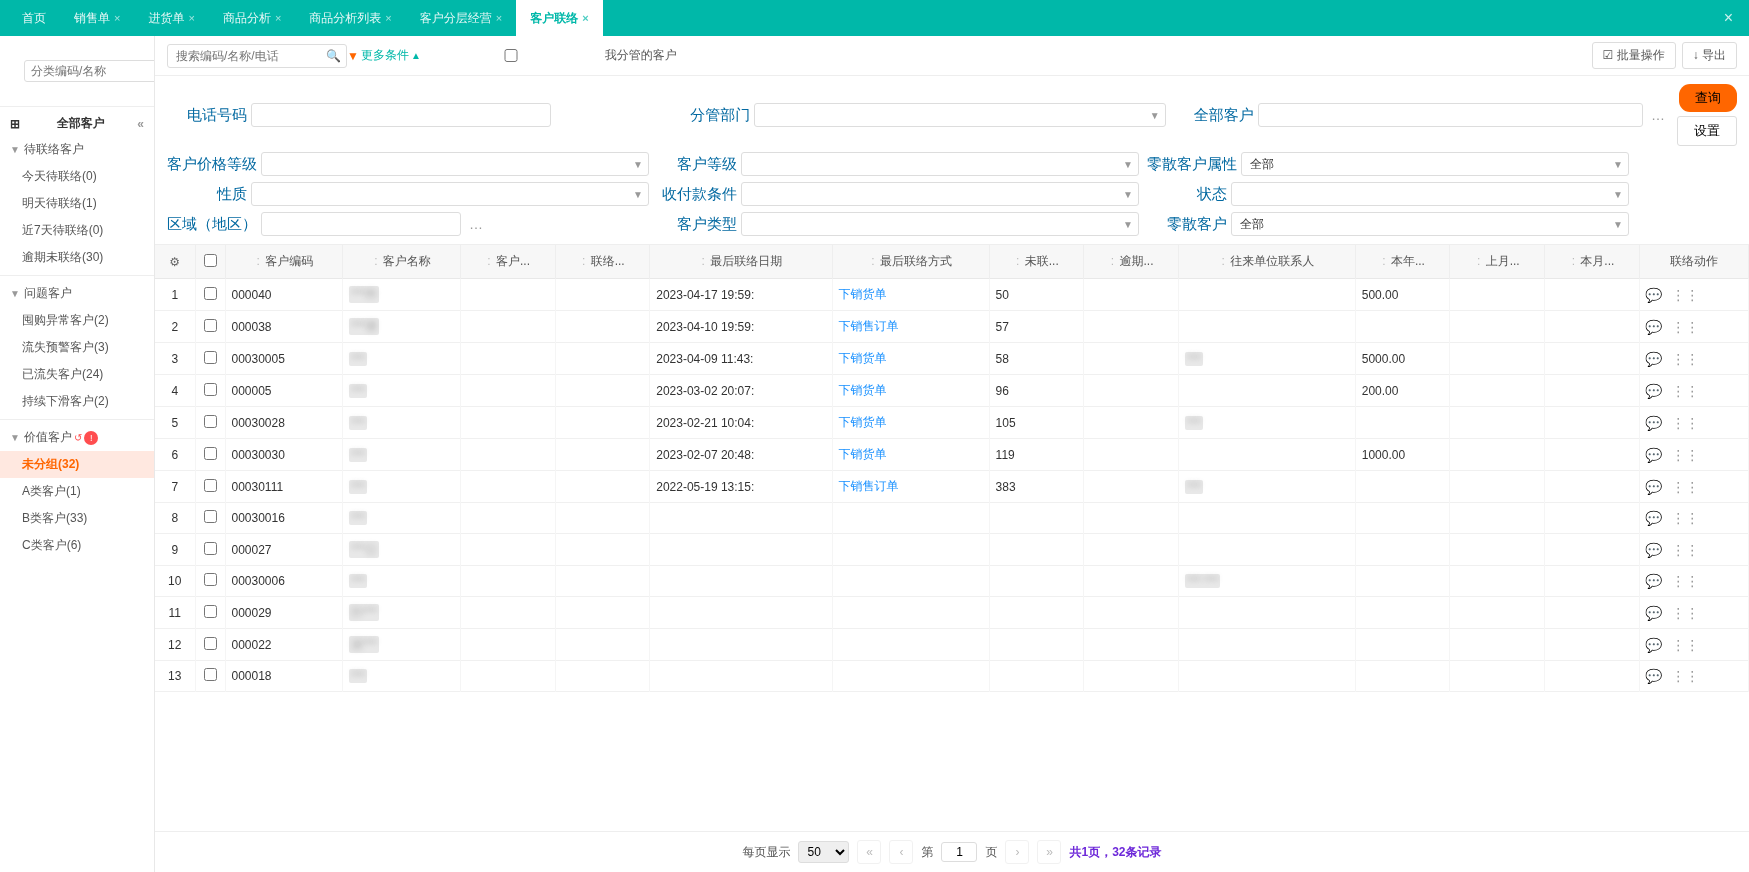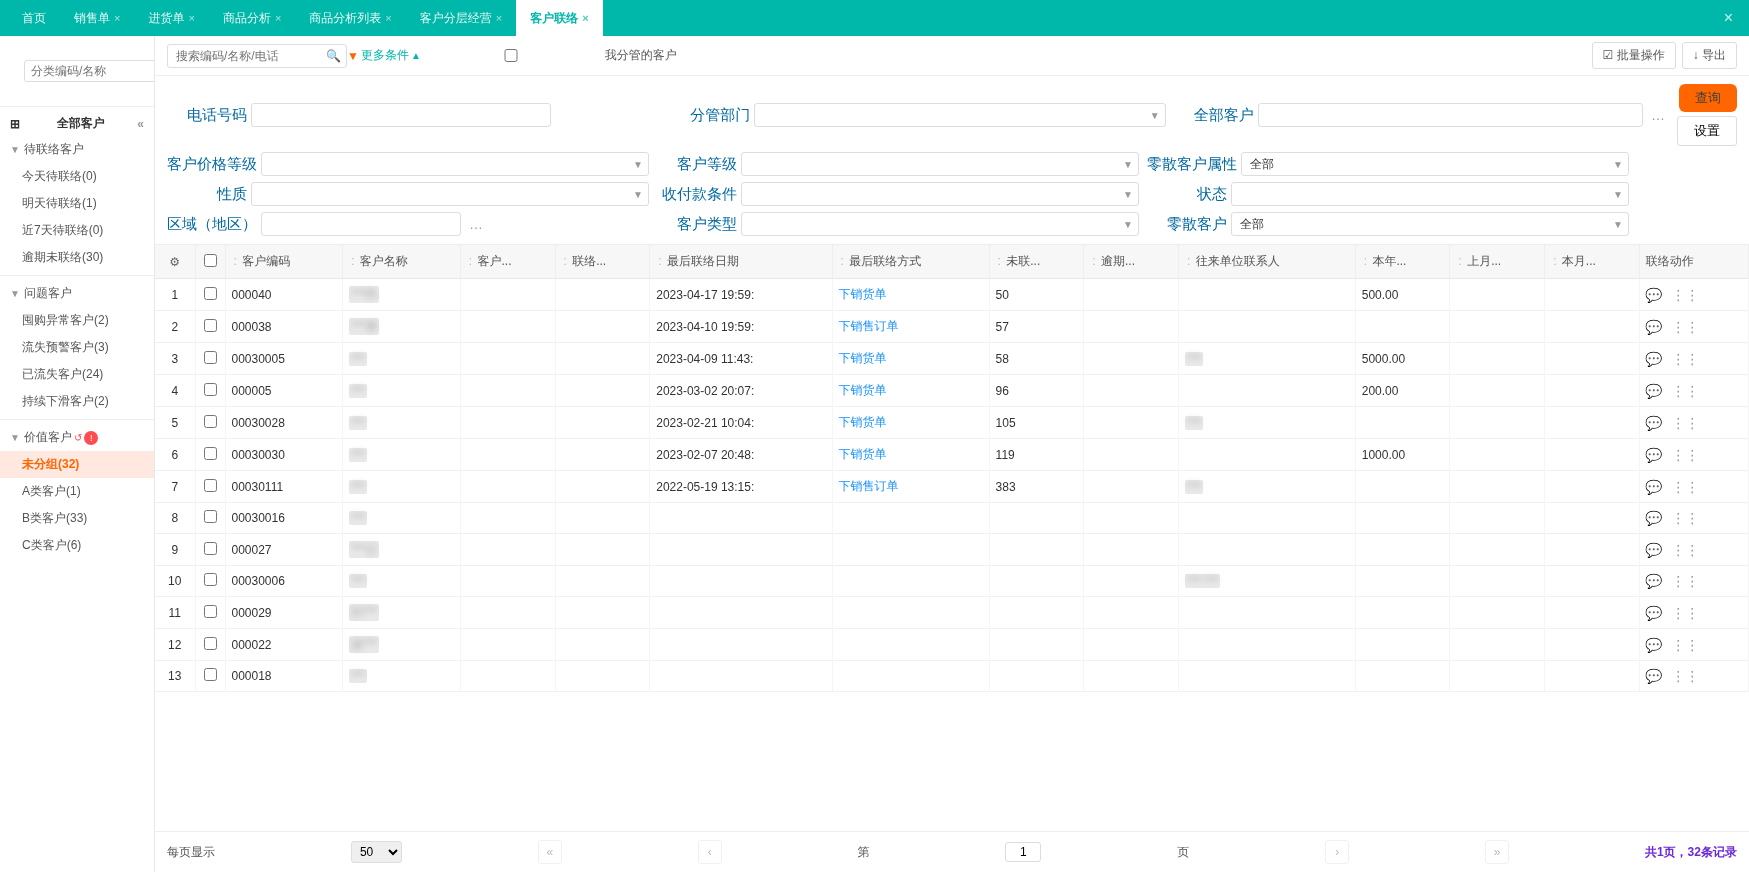--- a/index.html
+++ b/index.html
@@ -215,24 +215,24 @@
       font-size: 10px;
     }
     .adv-more-btn {
       color: #999;
       cursor: pointer;
       padding: 0 4px;
       font-size: 14px;
     }
     .btn-query {
       background: #ff6600;
-      color: #404040;
+      color: #000000;
       border: none;
       padding: 5px 16px;
-      border-radius: 6px;
+      border-radius: 11px;
       cursor: pointer;
       font-size: 13px;
     }
     .btn-reset {
       background: #fff;
       color: #000000;
       border: 1px solid #ddd;
       padding: 5px 16px;
       border-radius: 3px;
       cursor: pointer;
@@ -255,21 +255,21 @@
       width: 100%;
       border-collapse: collapse;
       font-size: 12px;
     }
     thead tr {
       background: #f7f7f7;
       border-bottom: 1px solid #e8e8e8;
     }
     thead th {
       padding: 8px 6px;
-      text-align: left;
+      text-align: center;
       color: #555;
       font-weight: normal;
       border-right: 1px solid #eee;
       white-space: nowrap;
       position: sticky;
       top: 0;
       background: #f7f7f7;
       z-index: 1;
     }
     thead th:first-child { width: 40px; text-align: center; }
@@ -298,21 +298,21 @@
       display: flex;
       gap: 8px;
       color: #999;
     }
     .action-icon { cursor: pointer; font-size: 14px; }
 
     
     .pagination {
       display: flex;
       align-items: center;
-      justify-content: space-between;
+      justify-content: center;
       padding: 8px 12px;
       background: #fff;
       border-top: 1px solid #eee;
       gap: 8px;
       font-size: 12px;
       color: #555;
     }
     .page-size-select {
       border: 1px solid #ddd;
       border-radius: 3px;

